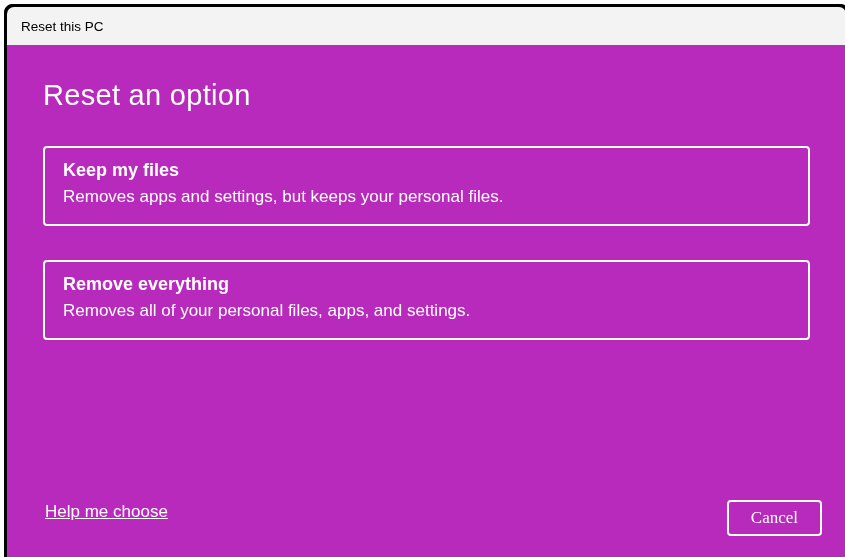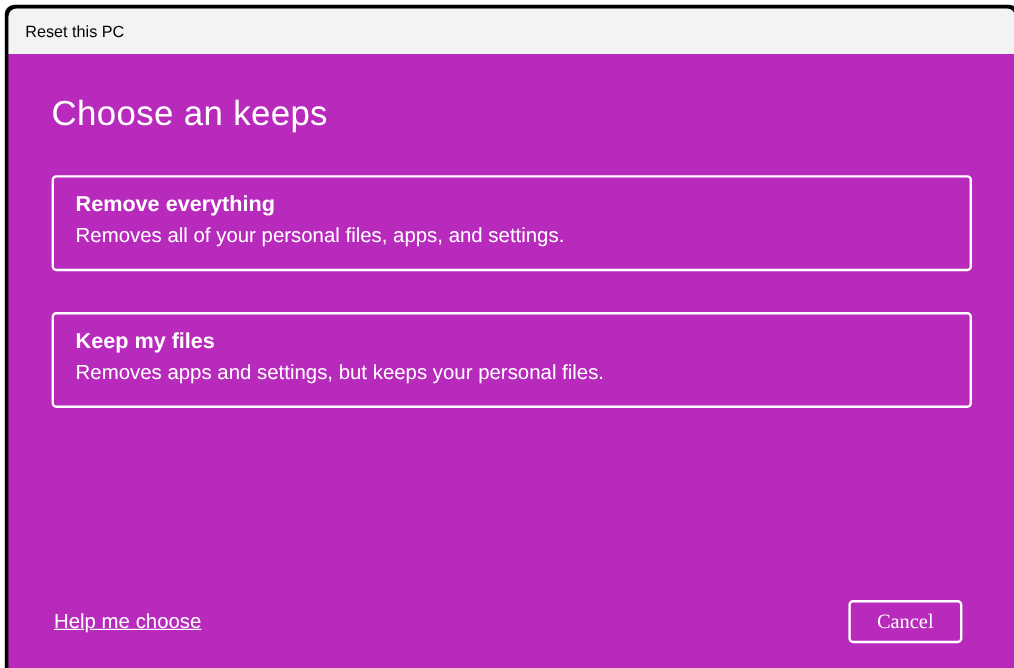--- a/index.html
+++ b/index.html
@@ -66,24 +66,23 @@
       margin-bottom: 1px;
     }
     .option-desc {
       font-size: 17px;
       font-weight: 400;
       line-height: 1.35;
     }
     .footer {
       position: absolute;
       left: 34px;
-      right: 42px;
+      right: 22px;
       bottom: 20px;
       display: flex;
-      align-items: center;
       justify-content: space-between;
     }
     .help-link {
       color: #fff;
       font-size: 17px;
       text-decoration: underline;
       cursor: pointer;
     }
     .cancel-btn {
       border: 2px solid #fff;
@@ -97,30 +96,30 @@
     }
   </style>
 </head>
 <body>
 
 <div class="window">
   <div class="titlebar">
     <span>Reset this PC</span>
   </div>
   <div class="content">
-    <h1 class="heading">Choose an keeps</h1>
+    <h1 class="heading">Reset an option</h1>
 
     <div class="options">
       <div class="option-card">
+        <div class="option-title">Keep my files</div>
+        <div class="option-desc">Removes apps and settings, but keeps your personal files.</div>
+      </div>
+      <div class="option-card">
         <div class="option-title">Remove everything</div>
         <div class="option-desc">Removes all of your personal files, apps, and settings.</div>
-      </div>
-      <div class="option-card">
-        <div class="option-title">Keep my files</div>
-        <div class="option-desc">Removes apps and settings, but keeps your personal files.</div>
       </div>
     </div>
 
     <div class="footer">
       <a class="help-link">Help me choose</a>
       <button class="cancel-btn">Cancel</button>
     </div>
   </div>
 </div>
 

